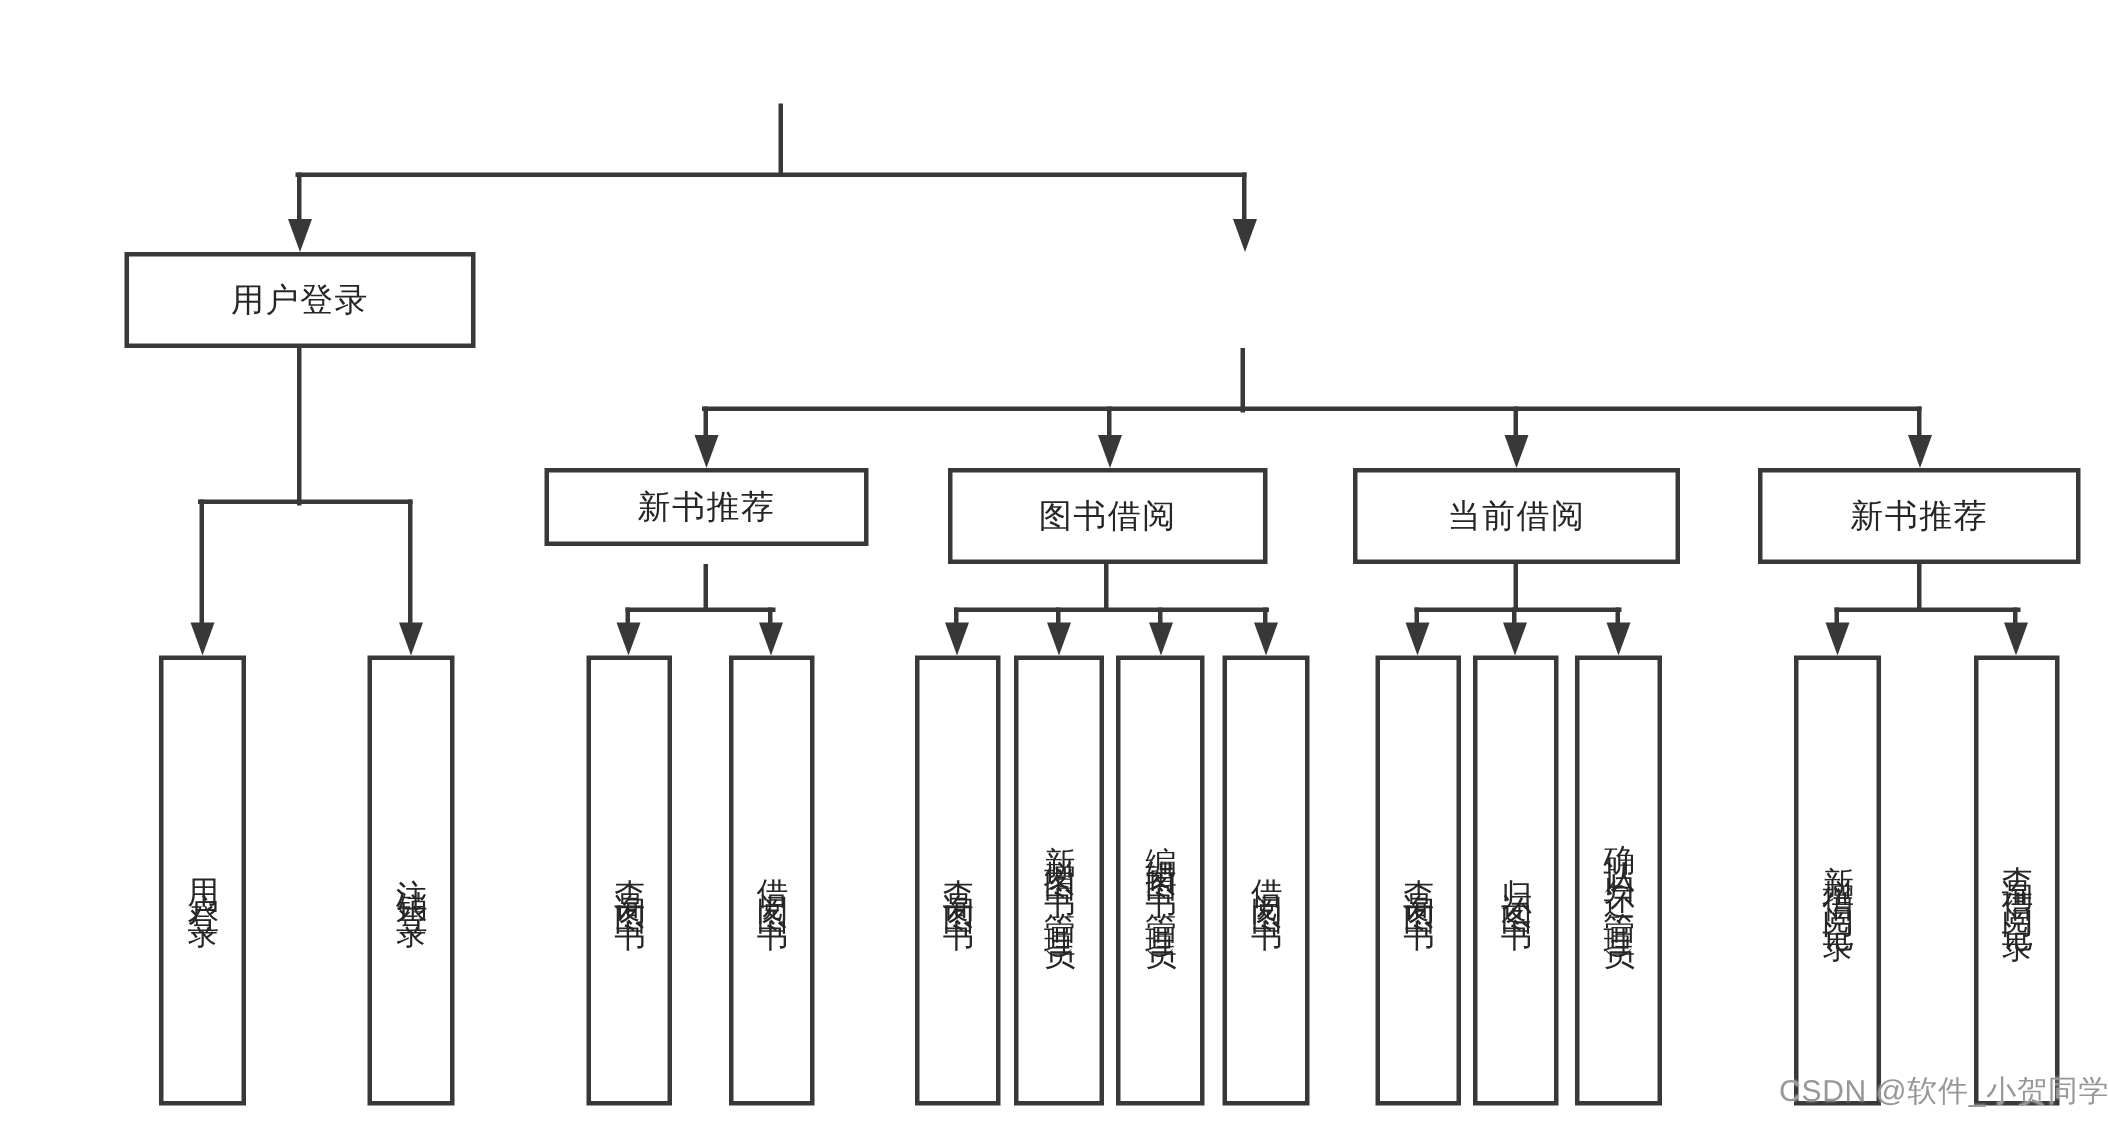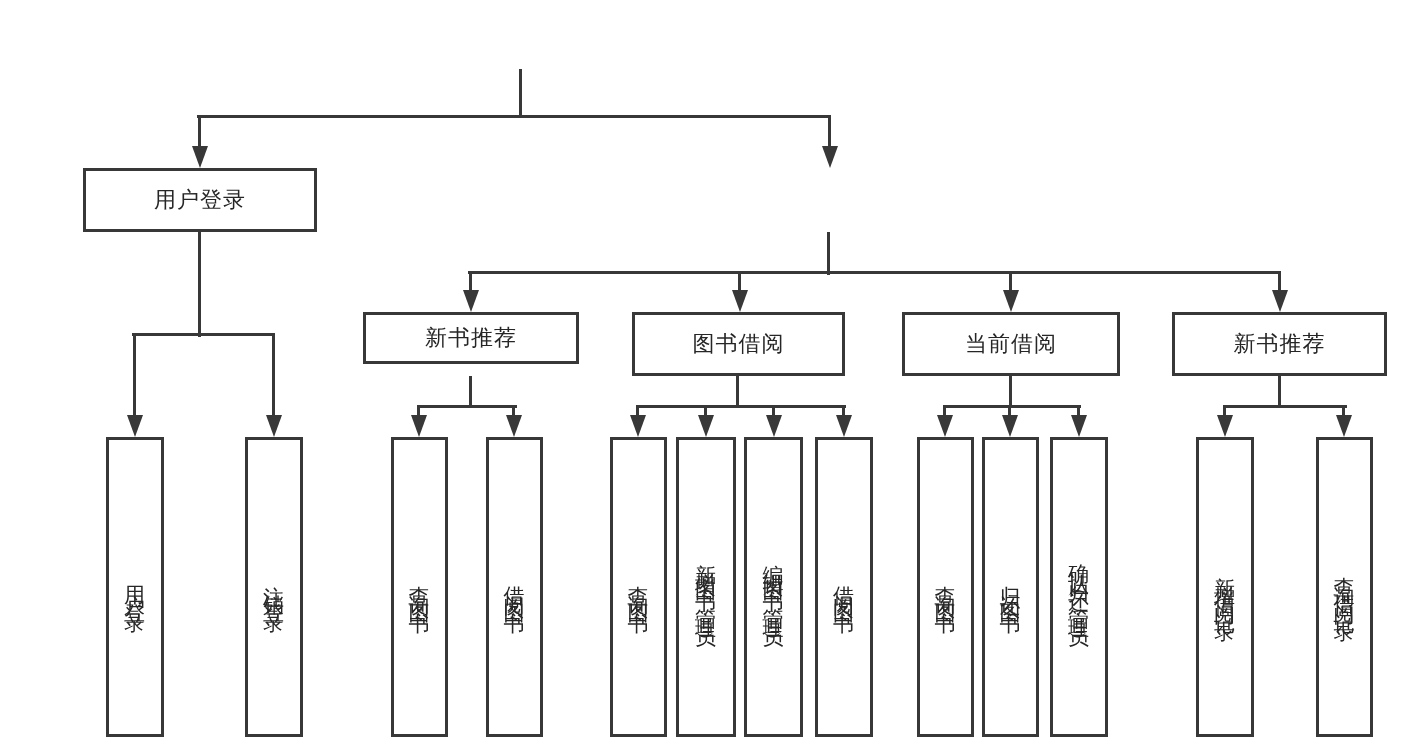--- a/index.html
+++ b/index.html
@@ -181,14 +181,15 @@
     <span class="vtext">确认归还（管理员）</span>
   </div>
 
   <div class="vbox" style="left:1196px;width:58px;">
     <span class="vtext">新增借阅记录</span>
   </div>
   <div class="vbox" style="left:1316px;width:57px;">
     <span class="vtext">查询借阅记录</span>
   </div>
 
+  <div class="watermark">CSDN @软件_小贺同学</div>
 
 </div>
 
 </body></html>

